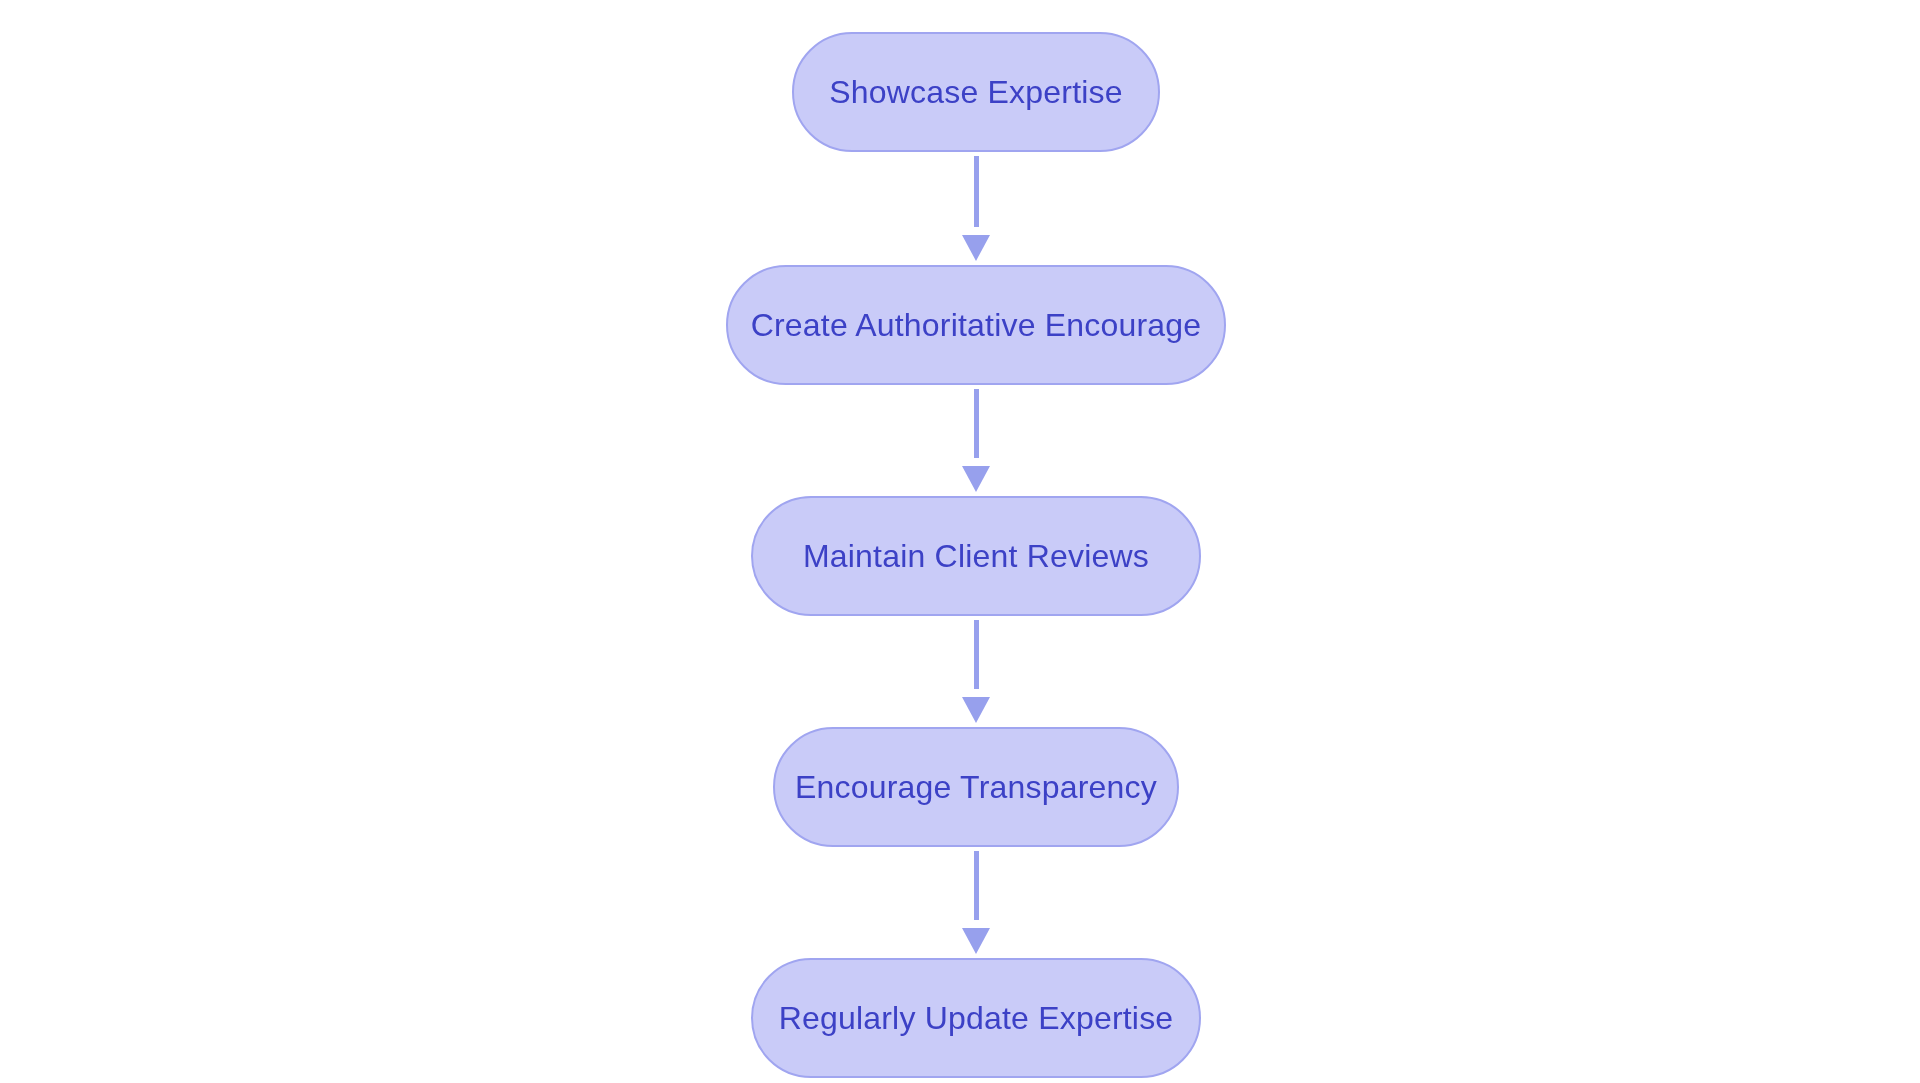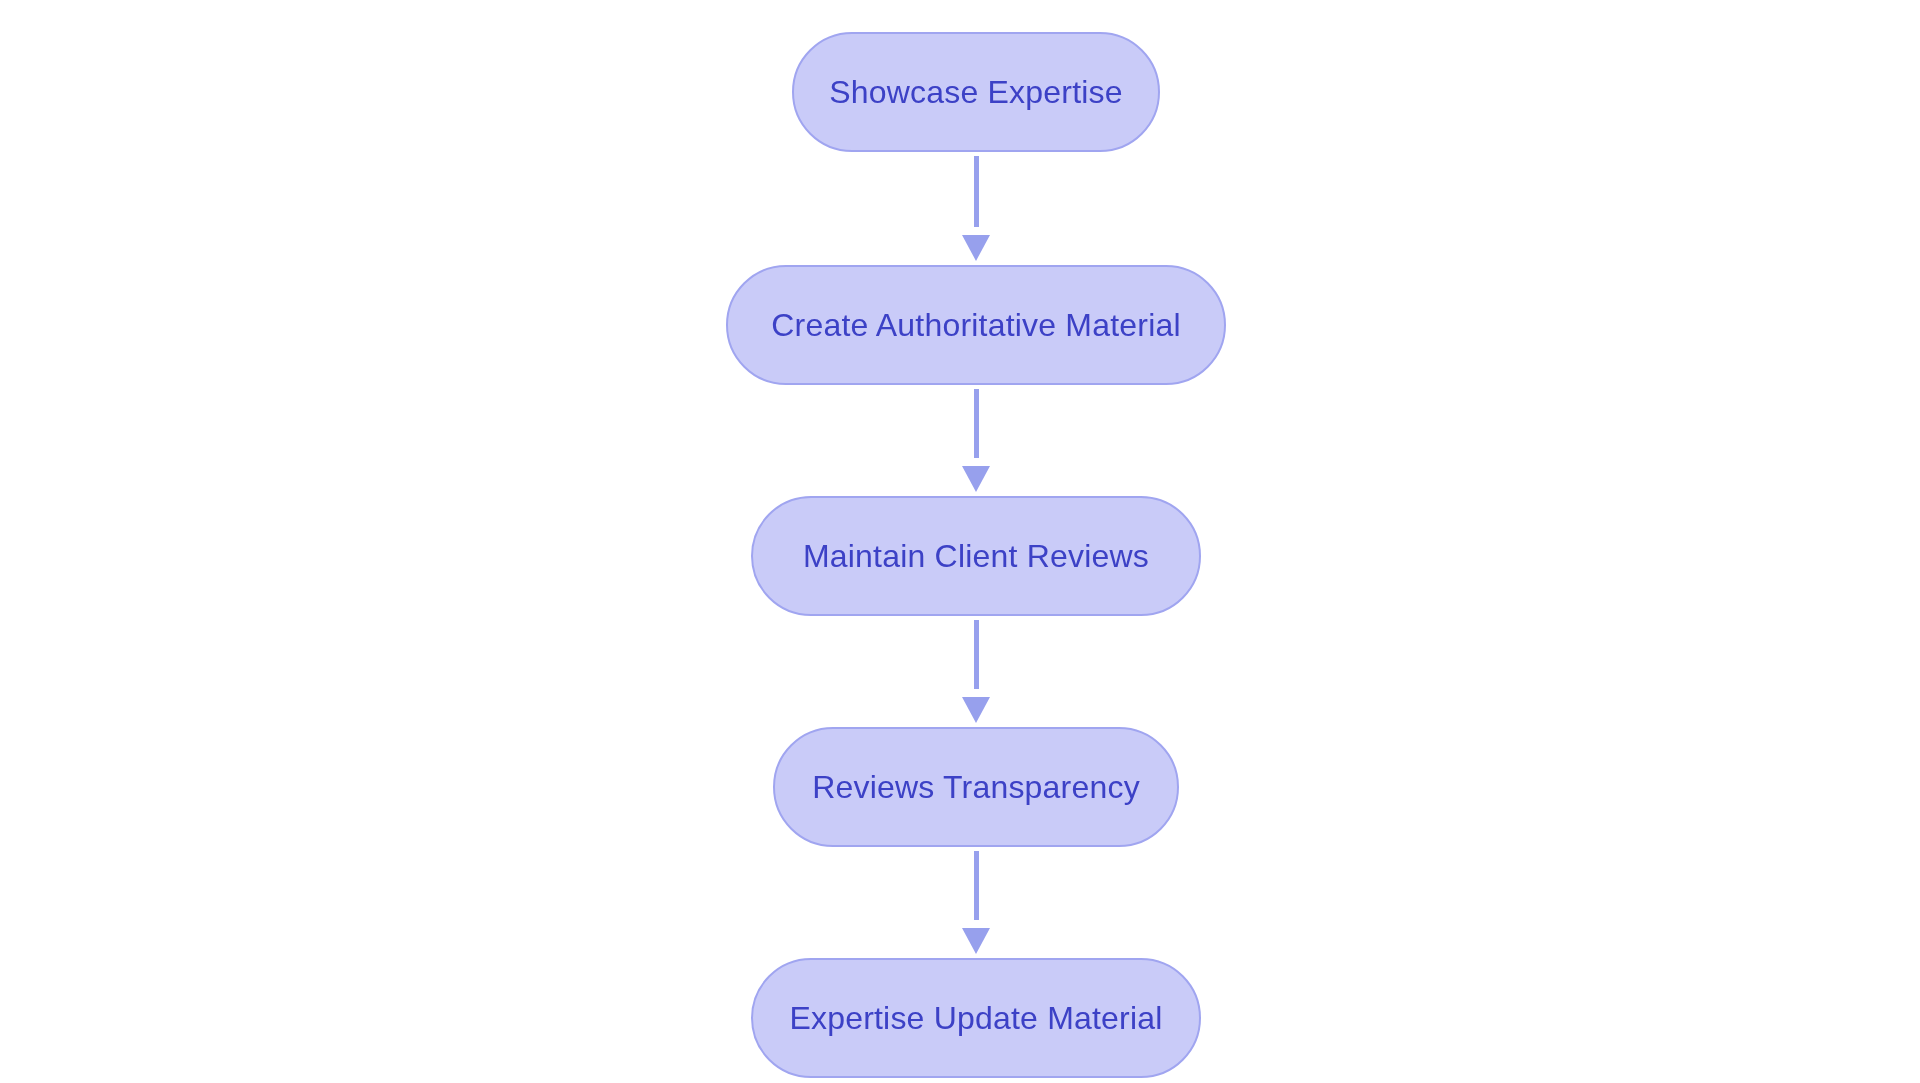--- a/index.html
+++ b/index.html
@@ -77,43 +77,43 @@
   <div class="node n1">
     <span class="node-label">Showcase Expertise</span>
   </div>
 
   <div class="arrow a1">
     <div class="arrow-stem"></div>
     <div class="arrow-head"></div>
   </div>
 
   <div class="node n2">
-    <span class="node-label">Create Authoritative Material</span>
+    <span class="node-label">Create Authoritative Encourage</span>
   </div>
 
   <div class="arrow a2">
     <div class="arrow-stem"></div>
     <div class="arrow-head"></div>
   </div>
 
   <div class="node n3">
     <span class="node-label">Maintain Client Reviews</span>
   </div>
 
   <div class="arrow a3">
     <div class="arrow-stem"></div>
     <div class="arrow-head"></div>
   </div>
 
   <div class="node n4">
-    <span class="node-label">Reviews Transparency</span>
+    <span class="node-label">Encourage Transparency</span>
   </div>
 
   <div class="arrow a4">
     <div class="arrow-stem"></div>
     <div class="arrow-head"></div>
   </div>
 
   <div class="node n5">
-    <span class="node-label">Expertise Update Material</span>
+    <span class="node-label">Regularly Update Expertise</span>
   </div>
 
 </div>
 
 </body></html>

